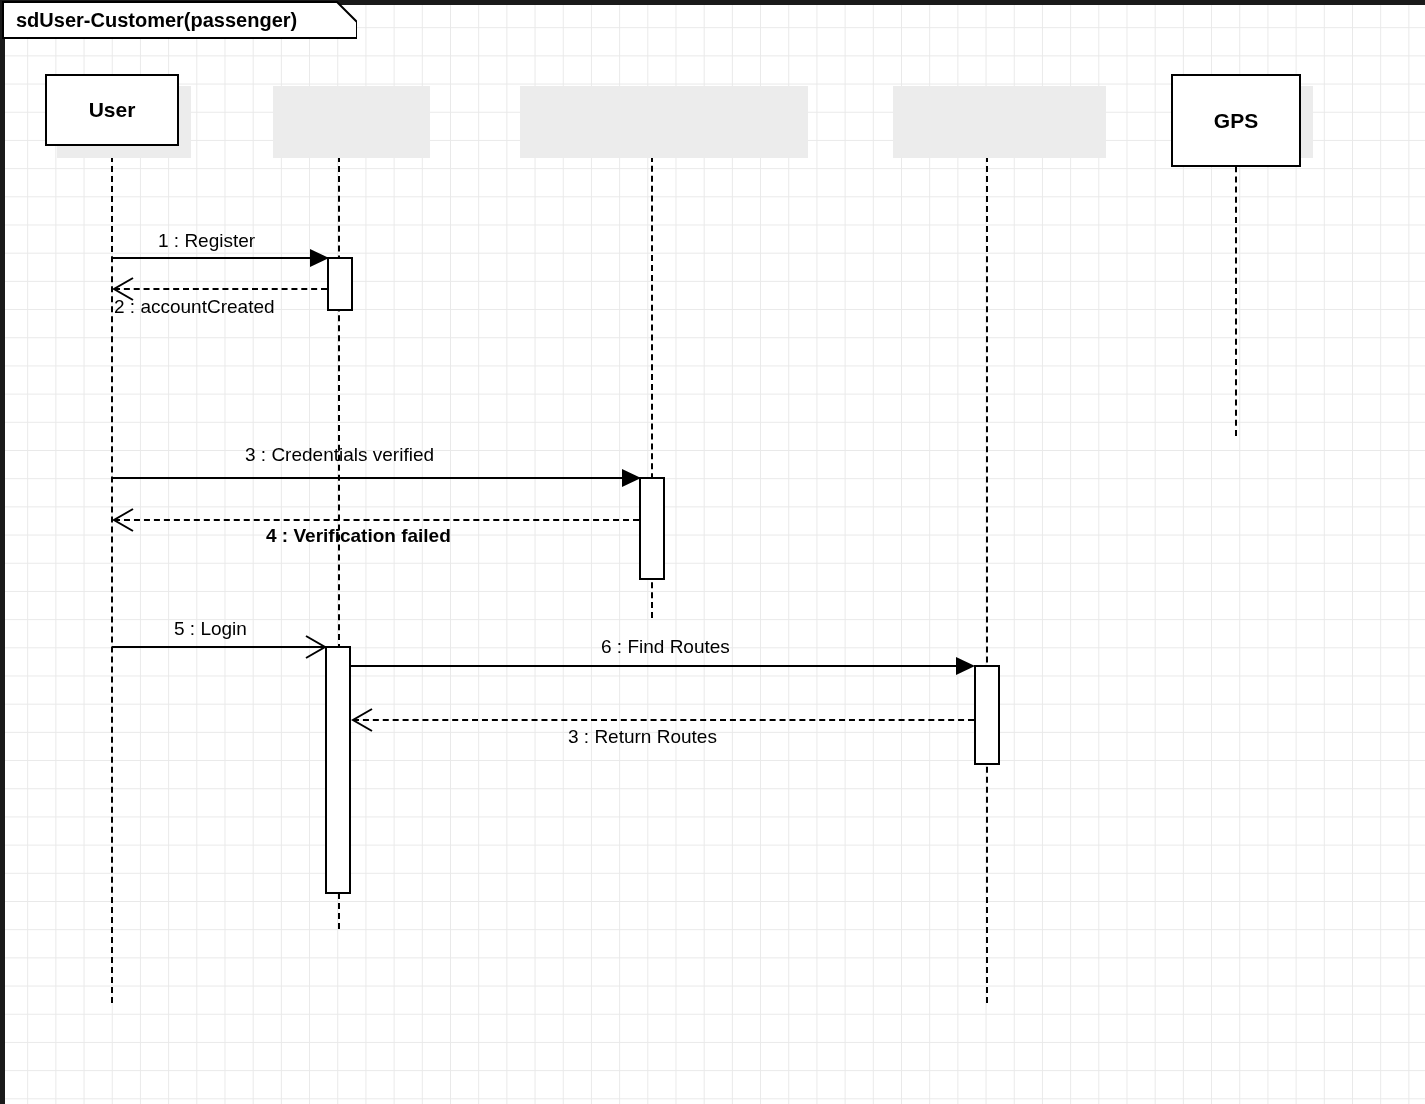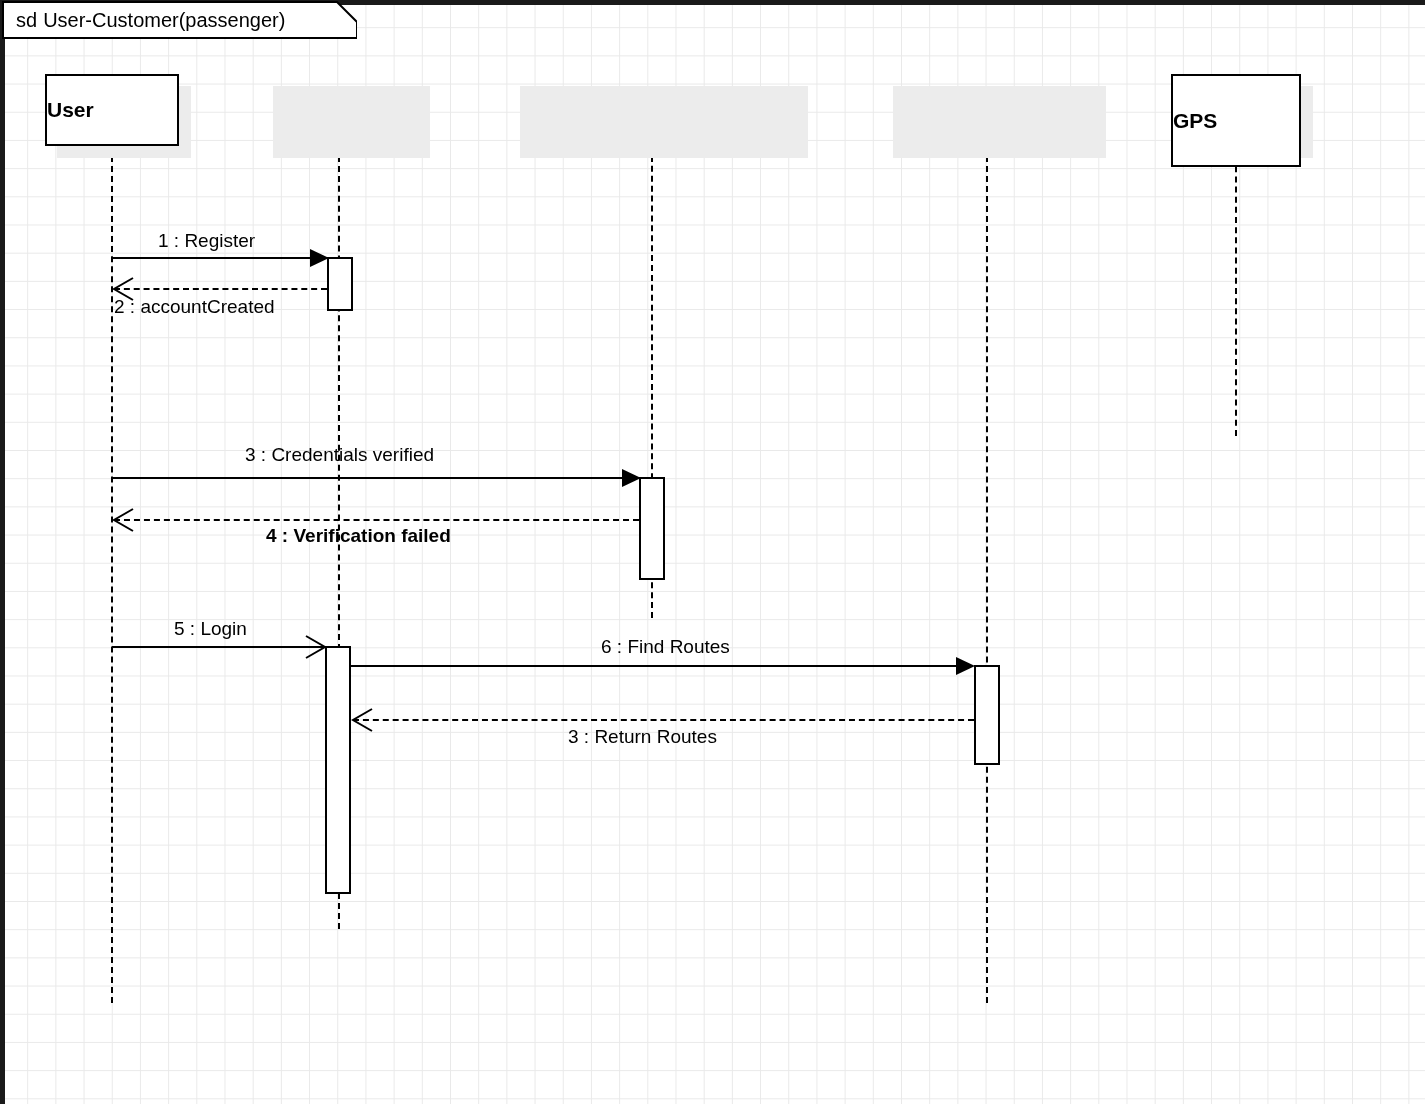--- a/index.html
+++ b/index.html
@@ -41,31 +41,32 @@
   }
   .frame-label svg { display: block; }
   .frame-label-text {
     position: absolute;
     left: 14px; top: 7px;
     font-size: 20px;
     color: #000000;
     white-space: nowrap;
     line-height: 24px;
   }
-  .frame-label-text .kw { font-weight: normal; }
-  .frame-label-text .nm { font-weight: normal; margin-left: 6px;}
+  .frame-label-text .kw { font-weight: bold; }
+  .frame-label-text .nm { font-weight: bold; }
 
   
   .lifeline-box {
     position: absolute;
     box-sizing: border-box;
     border: 2px solid #000000;
     background: #ffffff;
     display: flex;
     align-items: center;
+    justify-content: center;
     font-weight: bold;
     font-size: 21px;
     color: #000000;
     z-index: 3;
     white-space: nowrap;
   }
   .lifeline-shadow {
     position: absolute;
     background: #ececec;
     z-index: 2;

